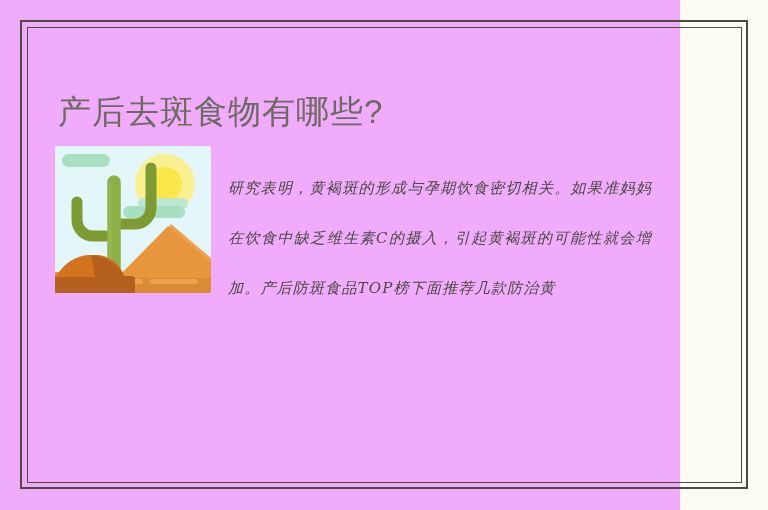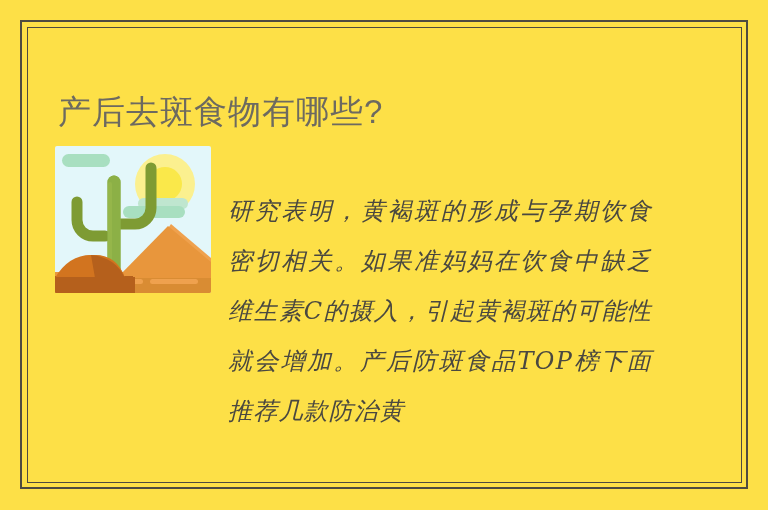--- a/index.html
+++ b/index.html
@@ -12,23 +12,23 @@
     background: #fdfcf4;
     font-family: "Liberation Sans", sans-serif;
     overflow: hidden;
   }
 
   
   .page {
     position: absolute;
     left: 0;
     top: 0;
-    width: 768px;
+    width: 680px;
     height: 510px;
-    background: #fde047;
+    background: #f0abfc;
   }
   .frame-outer {
     position: absolute;
     left: 20px;
     top: 20px;
     width: 728px;
     height: 469px;
     border: 2px solid #4e4b40;
     box-sizing: border-box;
   }
@@ -62,24 +62,24 @@
     top: 146px;
     width: 156px;
     height: 147px;
   }
   .illus-svg { display: block; }
 
   
   .body-text {
     position: absolute;
     left: 228px;
-    top: 162px;
+    top: 148px;
     width: 424px;
     font-family: "DejaVu Serif", serif;
-    font-size: 24px;
+    font-size: 15px;
     line-height: 50px;
     color: #4a4840;
     letter-spacing: 1.2px;
     text-align: justify;
     text-justify: inter-character;
     font-style: italic;
   }
 </style>
 </head>
 <body>

